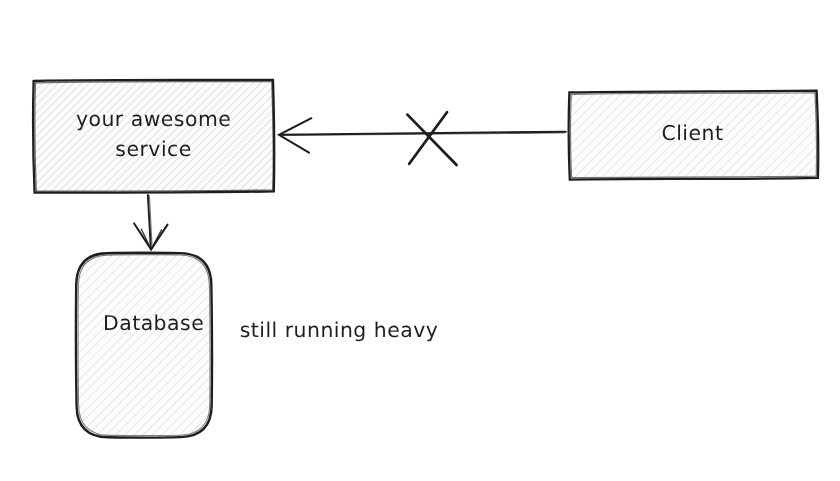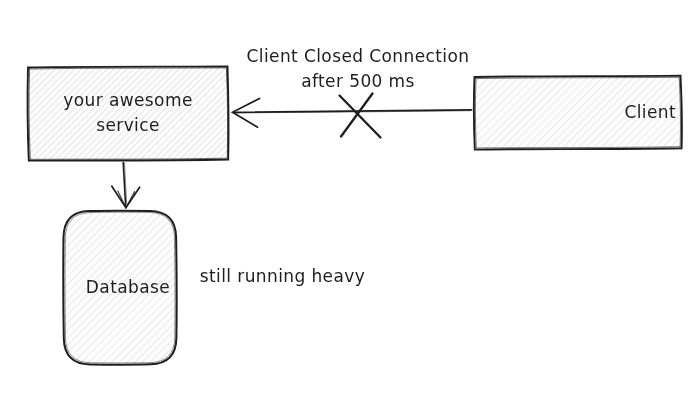--- a/index.html
+++ b/index.html
@@ -15,22 +15,22 @@
   .txt{
     position:absolute;
     text-align:center;
     color:#1e1e1e;
     letter-spacing:0.4px;
     line-height:25px;
     font-size:17px;
     white-space:normal;
   }
   .service-label{left:38px;top:88px;width:180px;}
-  .client-label{left:478px;top:100px;width:198px;text-align:right;}
-  .database-label{left:64px;top:275px;width:128px;font-size:17px;}
+  .client-label{left:478px;top:100px;width:198px;}
+  .database-label{left:64px;top:258px;width:128px;font-size:17px;}
   .connection-annotation{left:233px;top:44px;width:250px;}
   .db-annotation{left:180px;top:226px;width:205px;margin-top:38px;}
 </style>
 </head>
 <body>
 
 <div class="canvas">
 
   <svg width="700" height="401" viewBox="0 0 700 401">
     <defs>
@@ -71,22 +71,18 @@
       <path d="M 124.5 163 C 125.3 177 126 190 126.6 203.5" stroke-width="0.9" opacity="0.6"></path>
       <path d="M 111.8 186.2 L 125.9 207.8 L 139.6 187.2" stroke-width="1.7"></path>
       <path d="M 117.8 191 L 125.9 207.8 L 134.6 191.6" stroke-width="1.2" opacity="0.85"></path>
     </g>
   </svg>
 
   <div class="txt service-label">your awesome service</div>
   <div class="txt client-label">Client</div>
   <div class="txt database-label">Database</div>
 
-  <div class="txt connection-annotation">
-    <div>Client Closed Connection</div>
-    <div>after 500 ms</div>
-  </div>
 
   <div class="txt db-annotation">
     <div>still running heavy</div>
   </div>
 
 </div>
 
 </body></html>

